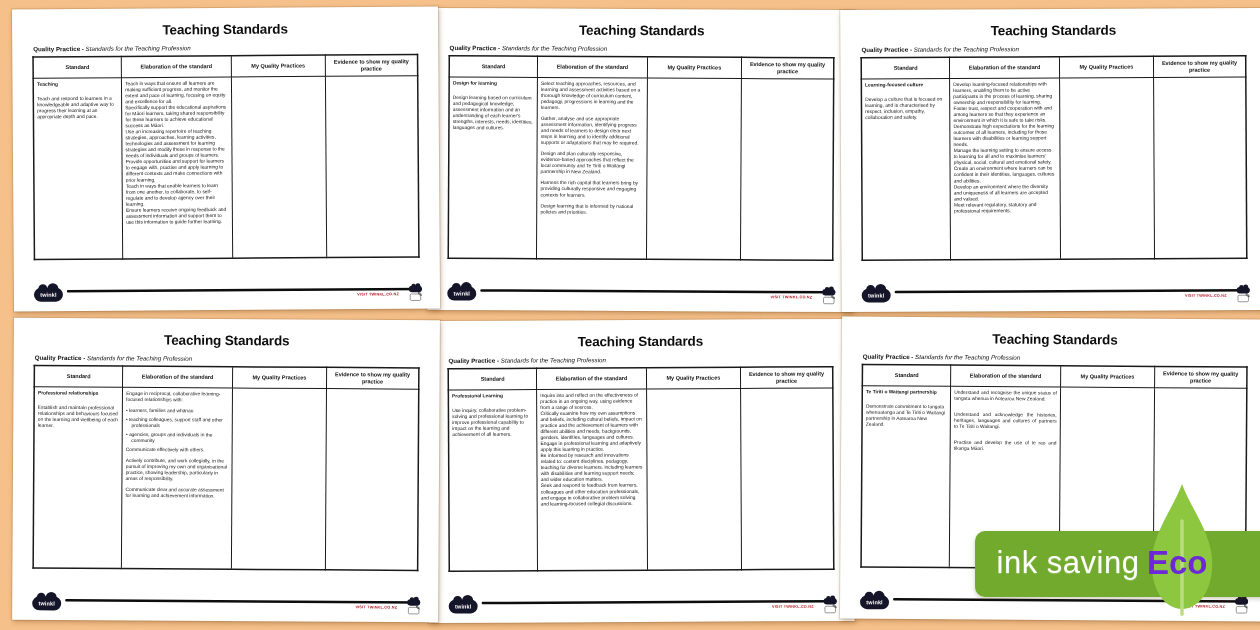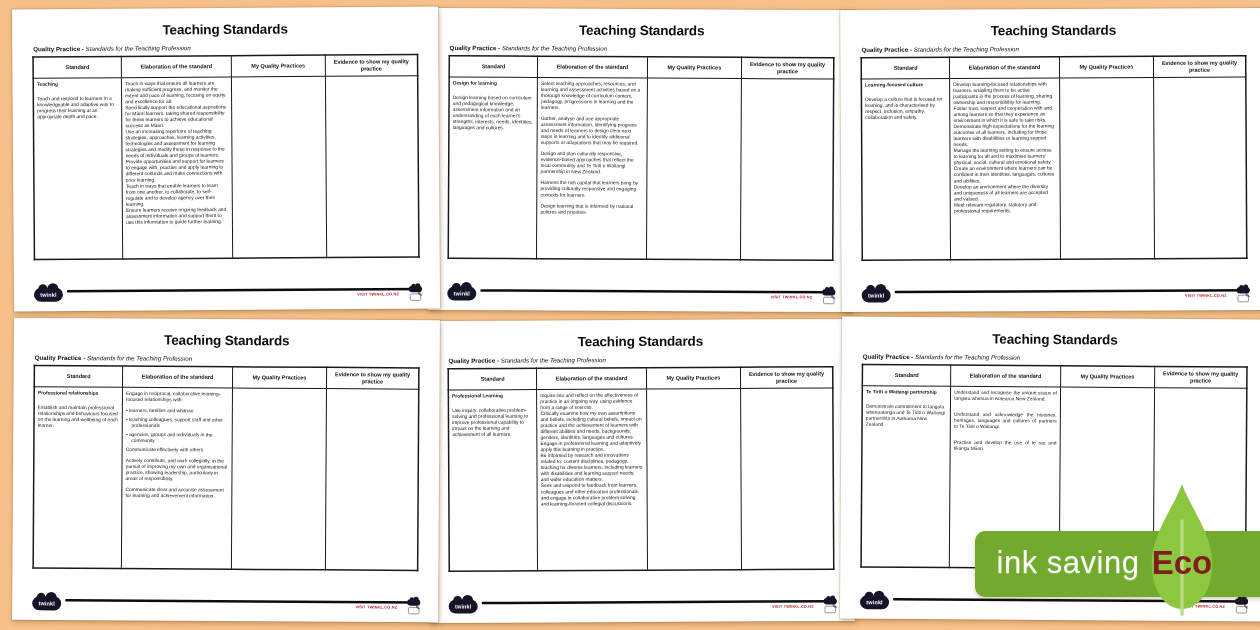--- a/index.html
+++ b/index.html
@@ -76,22 +76,22 @@
     background:var(--badge_green);border-radius:10px;
     box-shadow:0 2px 4px rgba(80,60,20,.25);
   }
   .badge-label{
     position:absolute;left:0;top:48px;width:186px;height:66px;text-align:center;
     line-height:64px;color:#fff;font-size:31px;letter-spacing:.5px;
     text-shadow:0 1px 1px rgba(255,255,255,.25);
   }
   .leaf{position:absolute;left:172px;top:0;width:70px;height:133px;}
   .eco-text{
-    position:absolute;left:172px;top:48px;width:70px;height:66px;text-align:center;
-    line-height:64px;color:#7f1d1d;font-size:33px;font-weight:bold;
+    position:absolute;left:172px;top:48px;width:70px;height:66px;
+    line-height:64px;color:#6d28d9;font-size:33px;font-weight:bold;
   }
 </style>
 </head>
 <body>
 
 <div id="stage">
 
   <div class="page" style="left: 13px; top: 8px; z-index: 3; transform: rotate(-0.4deg);">
     <div class="inner">
       <div class="pg-title">Teaching Standards</div>

